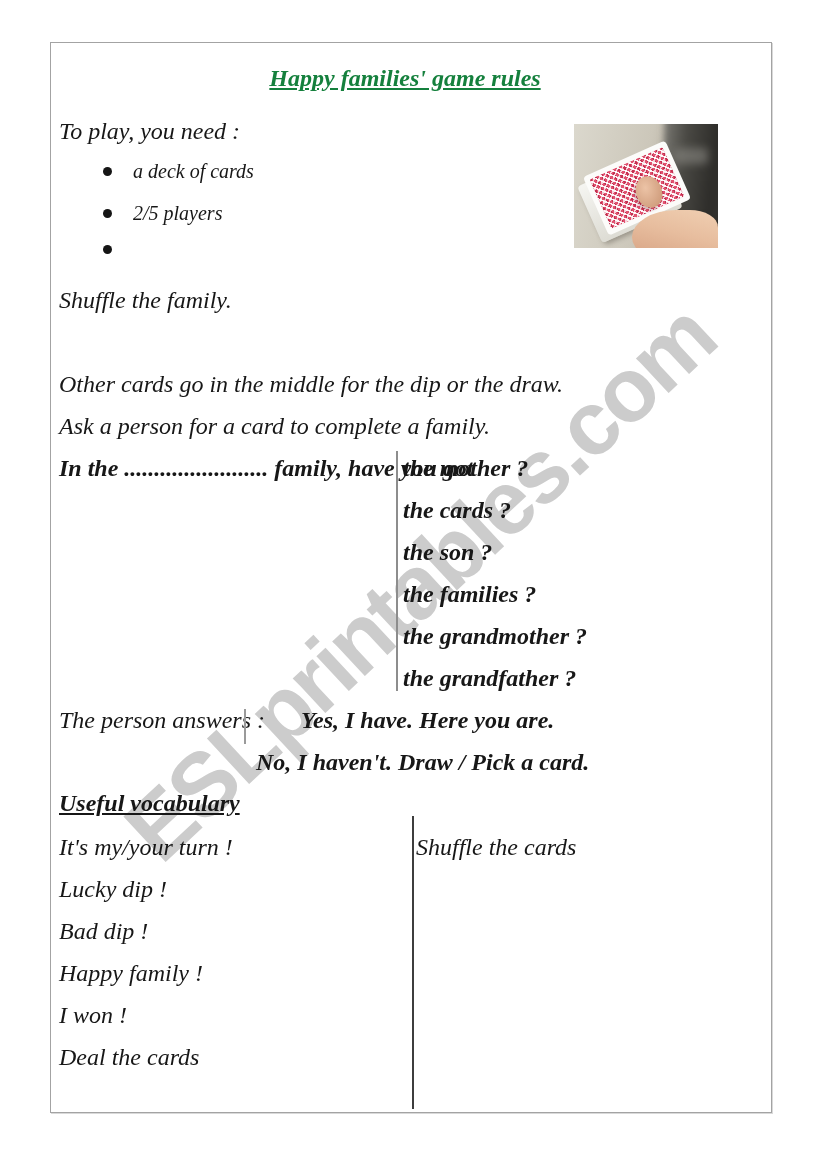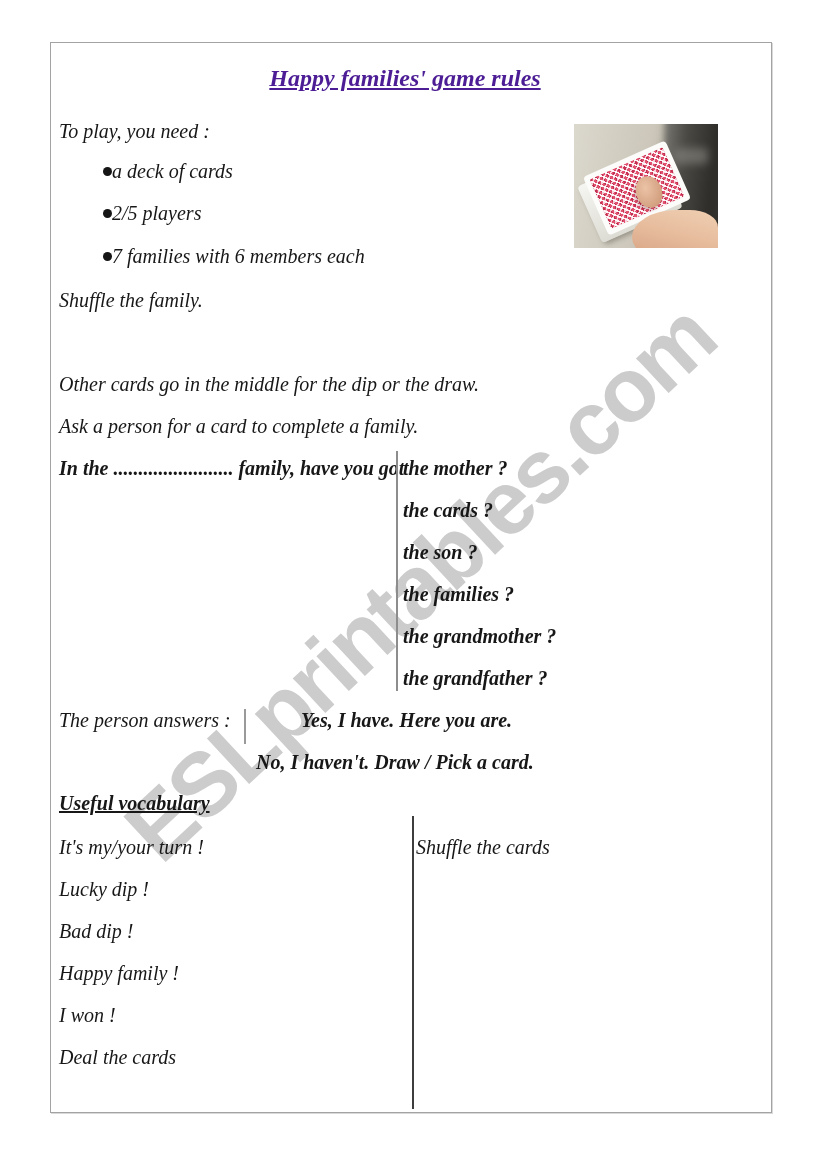--- a/index.html
+++ b/index.html
@@ -37,42 +37,43 @@
     letter-spacing: -3px;
     color: #cccccc;
     white-space: nowrap;
     z-index: 0;
     user-select: none;
   }
   .content { position: absolute; inset: 0; z-index: 1; }
   .line {
     position: absolute;
     font-style: italic;
-    font-size: 20px;
+    font-size: 24px;
     line-height: 24px;
     color: #171717;
     white-space: nowrap;
   }
   .bold { font-weight: bold; }
   .doc-title {
     position: absolute;
     left: 0; right: 12px;
     top: 22px;
     text-align: center;
     font-style: italic;
     font-weight: bold;
     font-size: 24px;
-    color: #4c1d95;
+    color: #15803d;
   }
   .doc-title span { text-decoration: underline; }
   .underlined { text-decoration: underline; }
   .bullet-row {
     position: absolute;
     display: flex;
     align-items: center;
+    gap: 21px;
     font-style: italic;
     font-size: 20px;
     color: #171717;
     white-space: nowrap;
   }
   .bullet-dot {
     width: 9px; height: 9px;
     border-radius: 50%;
     background: #151515;
     flex: 0 0 auto;
@@ -183,21 +184,20 @@
       <div class="bullet-row" style="left:52px; top:117px;">
         <span class="bullet-dot"></span>
         <span>a deck of cards</span>
       </div>
       <div class="bullet-row" style="left:52px; top:159px;">
         <span class="bullet-dot"></span>
         <span>2/5 players</span>
       </div>
       <div class="bullet-row" style="left:52px; top:202px;">
         <span class="bullet-dot"></span>
-        <span>7 families with 6 members each</span>
       </div>
 
       <div class="line" style="left:8px; top:245px;">Shuffle the family.</div>
       <div class="line" style="left:8px; top:329px;">Other cards go in the middle for the dip or the draw.</div>
       <div class="line" style="left:8px; top:371px;">Ask a person for a card to complete a family.</div>
 
       <div class="line bold" style="left:8px; top:413px;">In the ........................ family, have you got</div>
 
       <div class="vline vline-questions"></div>
 

